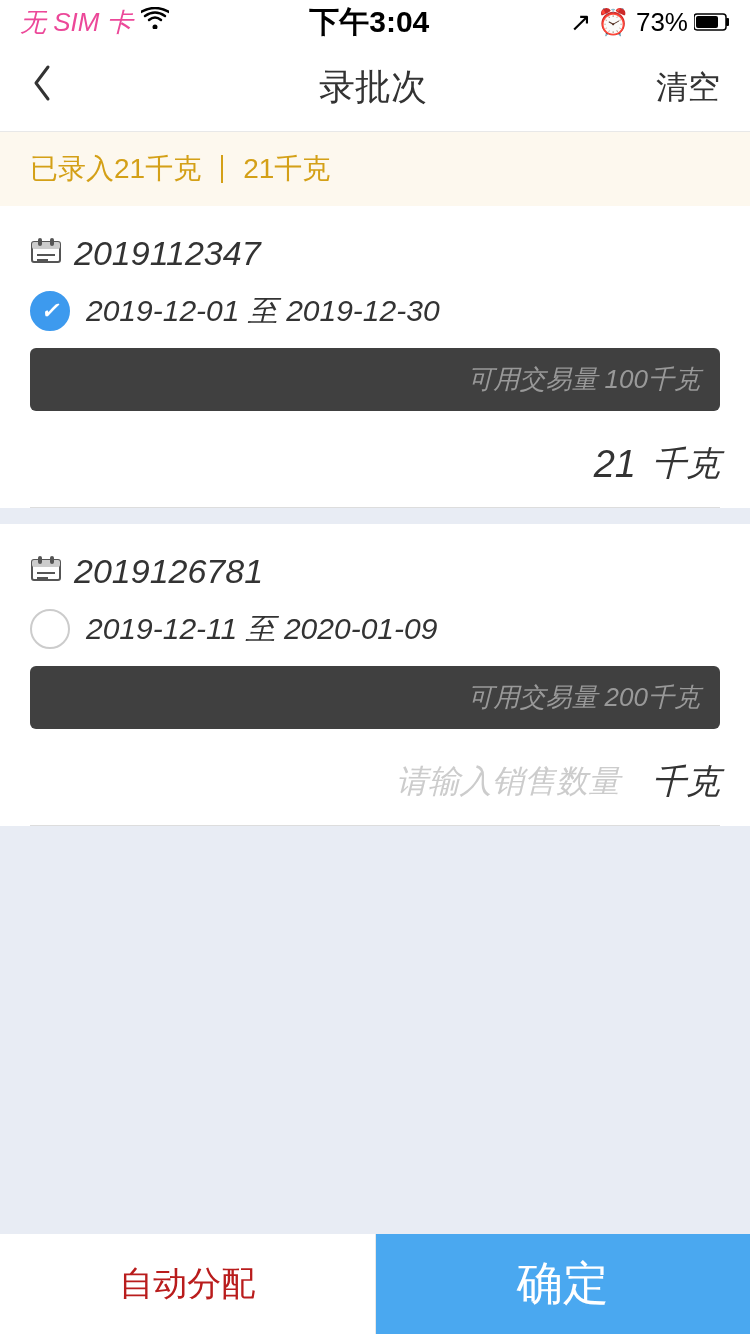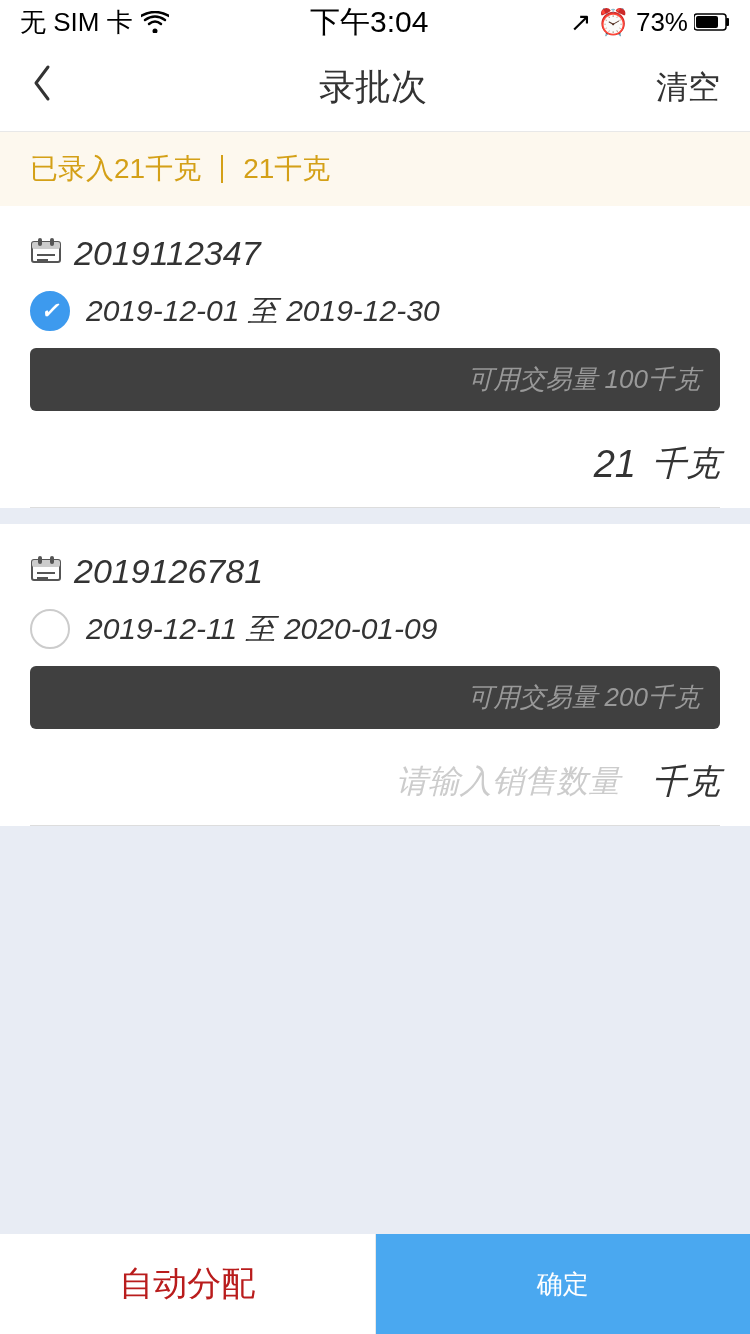--- a/index.html
+++ b/index.html
@@ -19,28 +19,29 @@
       height: 44px;
       background: #fff;
       display: flex;
       align-items: center;
       justify-content: space-between;
       padding: 0 20px;
       font-size: 28px;
     }
     .status-left {
       display: flex;
-      align-items: flex-end;
+      align-items: flex-start;
       gap: 8px;
       font-size: 26px;
-      color: #000000;
+      color: #ec4899;
+      font-style: italic;
     }
     .status-center {
       font-size: 30px;
-      font-weight: 400;
+      font-weight: 700;
       color: #000;
     }
     .status-right {
       display: flex;
       align-items: center;
       gap: 6px;
       font-size: 26px;
       color: #000;
     }
 
@@ -239,21 +240,21 @@
       color: #b91c1c;
       background: #fff;
       cursor: pointer;
       border-right: 1px solid #e8e8e8;
     }
     .btn-confirm {
       flex: 1;
       display: flex;
       align-items: center;
       justify-content: center;
-      font-size: 26px;
+      font-size: 46px;
       color: #fff;
       background: #4aa8f0;
       cursor: pointer;
     }
   </style>
 </head>
 <body>
 
 <div class="status-bar">
   <div class="status-left">

